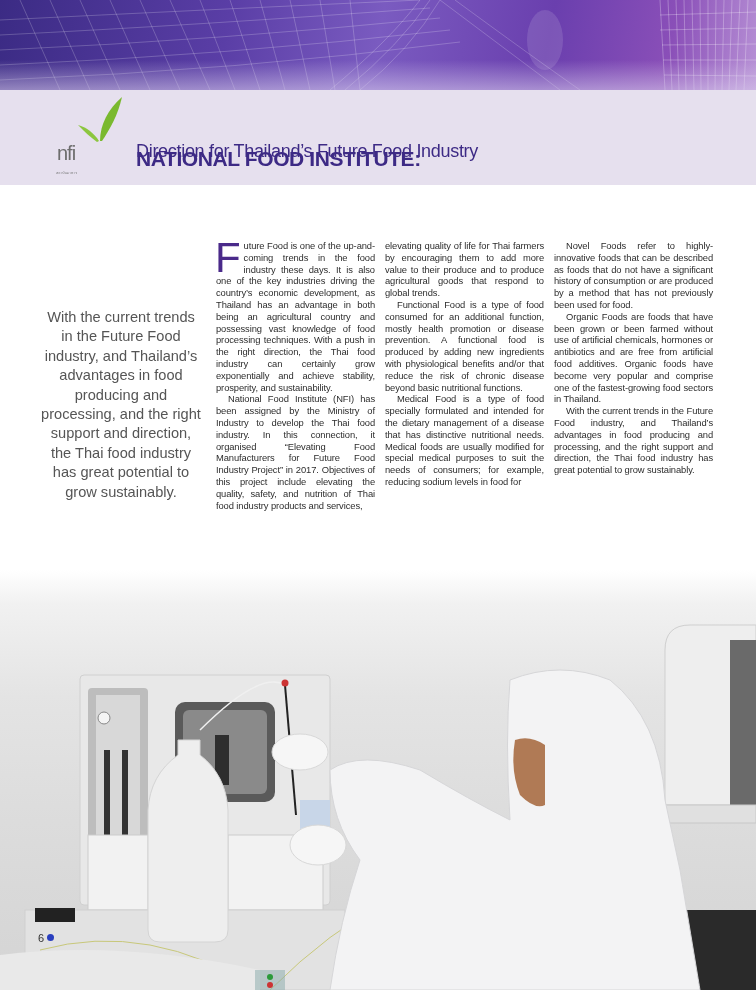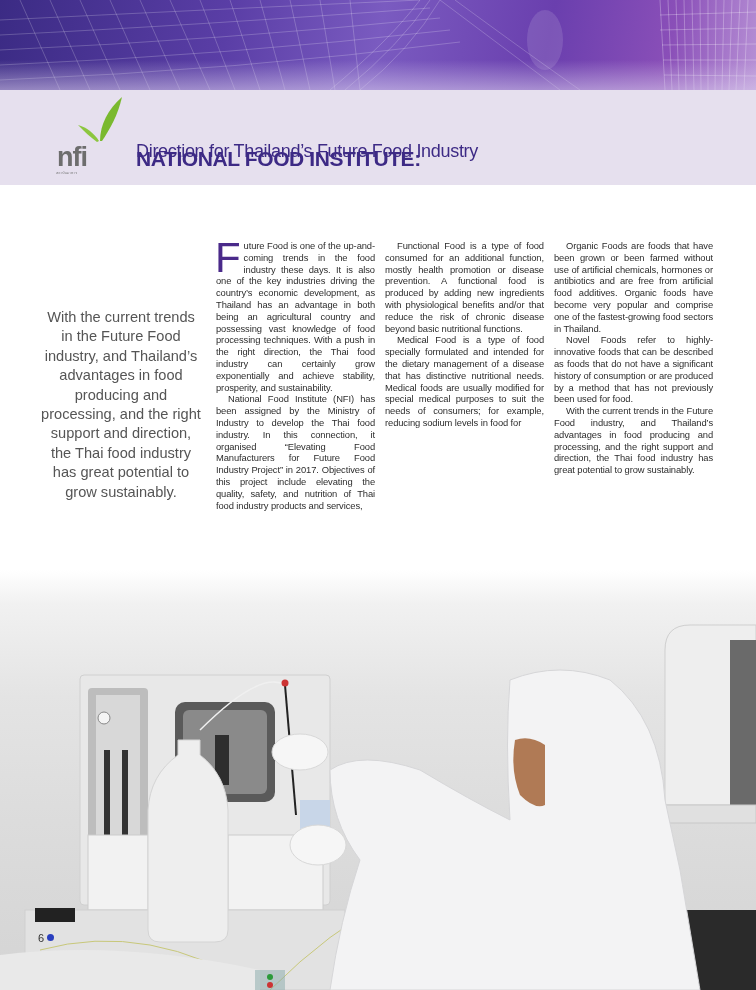--- a/index.html
+++ b/index.html
@@ -17,21 +17,21 @@
     background: linear-gradient(to bottom, rgba(255,255,255,0), rgba(220,208,238,0.55));
   }
 
   
   .title-band {
     position: absolute; left: 0; top: 90px; width: 756px; height: 95px;
     background: #e6e0ee;
   }
   .logo { position: absolute; left: 56px; top: 95px; width: 68px; height: 84px; }
   .logo-text {
-    position: absolute; left: 57px; top: 142px; font-size: 27px; font-weight: bold;
+    position: absolute; left: 57px; top: 142px; font-size: 20px; font-weight: normal;
     color: #6d6d6d; letter-spacing: -1px; font-family: "Liberation Sans", sans-serif;
   }
   .logo-sub {
     position: absolute; left: 56px; top: 171px; font-size: 3.5px; color: #777; line-height: 4px; width: 52px;
   }
   .title-main {
     position: absolute; left: 136px; top: 114px; font-size: 21px; font-weight: bold;
     color: #3d2a85; letter-spacing: -0.4px; margin-top: 33px;
   }
   .title-sub {
@@ -139,27 +139,28 @@
 <div class="title-sub">Direction for Thailand’s Future Food Industry</div>
 
 <div class="pull-quote">With the current trends in the Future Food industry, and Thailand’s advantages in food producing and processing, and the right support and direction, the Thai food industry has great potential to grow sustainably.</div>
 
 <div class="col col1">
   <p class="noindent"><span class="dropcap">F</span><span>uture Food is one of the up-and-coming trends in the food industry these days. It is also one of the key industries driving the country’s economic development, as Thailand has an advantage in both being an agricultural country and possessing vast knowledge of food processing techniques. With a push in the right direction, the Thai food industry can certainly grow exponentially and achieve stability, prosperity, and sustainability.</span></p>
   <p>National Food Institute (NFI) has been assigned by the Ministry of Industry to develop the Thai food industry. In this connection, it organised “Elevating Food Manufacturers for Future Food Industry Project” in 2017. Objectives of this project include elevating the quality, safety, and nutrition of Thai food industry products and services,</p>
 </div>
 
 <div class="col col2">
+  <p class="noindent">elevating quality of life for Thai farmers by encouraging them to add more value to their produce and to produce agricultural goods that respond to global trends.</p>
   <p>Functional Food is a type of food consumed for an additional function, mostly health promotion or disease prevention. A functional food is produced by adding new ingredients with physiological benefits and/or that reduce the risk of chronic disease beyond basic nutritional functions.</p>
   <p>Medical Food is a type of food specially formulated and intended for the dietary management of a disease that has distinctive nutritional needs. Medical foods are usually modified for special medical purposes to suit the needs of consumers; for example, reducing sodium levels in food for</p>
 </div>
 
 <div class="col col3">
+  <p>Novel Foods refer to highly-innovative foods that can be described as foods that do not have a significant history of consumption or are produced by a method that has not previously been used for food.</p>
   <p>Organic Foods are foods that have been grown or been farmed without use of artificial chemicals, hormones or antibiotics and are free from artificial food additives. Organic foods have become very popular and comprise one of the fastest-growing food sectors in Thailand.</p>
-  <p>Novel Foods refer to highly-innovative foods that can be described as foods that do not have a significant history of consumption or are produced by a method that has not previously been used for food.</p>
   <p>With the current trends in the Future Food industry, and Thailand’s advantages in food producing and processing, and the right support and direction, the Thai food industry has great potential to grow sustainably.</p>
 </div>
 
 <div class="photo">
   <svg width="756" height="420" viewBox="0 0 756 420">
 
     <rect x="80" y="105" width="250" height="230" rx="4" fill="#e8e8e8" stroke="#d0d0d0"></rect>
     <rect x="88" y="118" width="60" height="175" rx="4" fill="#bdbdbd"></rect>
     <rect x="96" y="125" width="44" height="160" fill="#d8d8d8"></rect>
     <rect x="104" y="180" width="6" height="100" fill="#333"></rect>

